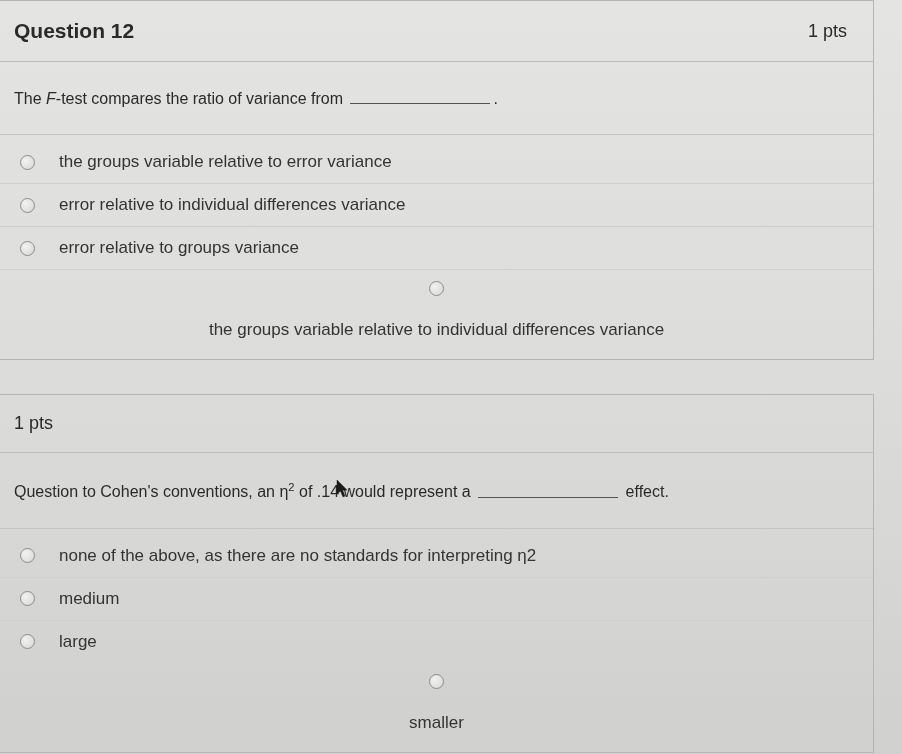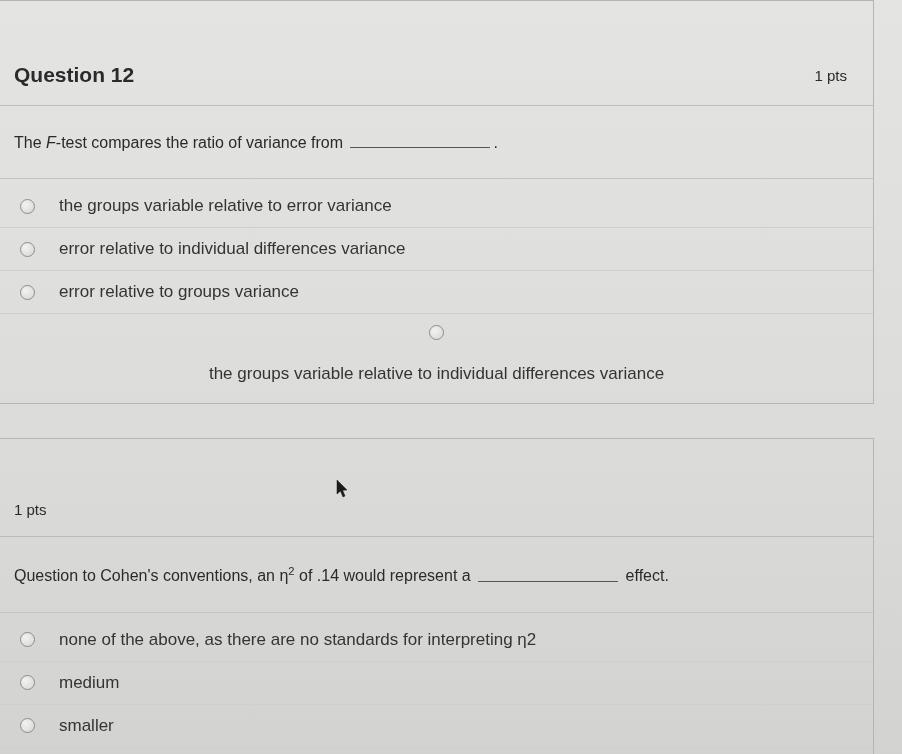--- a/index.html
+++ b/index.html
@@ -23,29 +23,28 @@
     border-left: none;
     border-right: 1px solid #b5b5b3;
     margin-bottom: 34px;
   }
   .question-header {
     display: flex;
     justify-content: space-between;
     align-items: center;
     padding: 18px 26px 18px 14px;
     border-bottom: 1px solid #bcbcba;
-    margin-top: 44px;
   }
   .question-title {
     font-size: 21px;
     font-weight: 600;
     color: #2a2a2a;
   }
   .question-pts {
-    font-size: 15px;
+    font-size: 18px;
     color: #2a2a2a;
   }
   .question-stem {
     padding: 28px 26px 26px 14px;
     font-size: 16px;
     color: #2a2a2a;
     border-bottom: 1px solid #c4c4c2;
   }
   .question-stem .blank {
     display: inline-block;
@@ -133,27 +132,27 @@
     </div>
     <div class="options">
       <div class="option-row">
         <span class="radio"></span>
         <span class="option-text">none of the above, as there are no standards for interpreting η2</span>
       </div>
       <div class="option-row">
         <span class="radio"></span>
         <span class="option-text">medium</span>
       </div>
+      <div class="option-row" style="border-bottom:none;">
+        <span class="radio"></span>
+        <span class="option-text">large</span>
+      </div>
       <div class="option-row">
         <span class="radio"></span>
         <span class="option-text">smaller</span>
-      </div>
-      <div class="option-row" style="border-bottom:none;">
-        <span class="radio"></span>
-        <span class="option-text">large</span>
       </div>
     </div>
   </div>
 
 </div>
 
 <div class="cursor">
   <svg width="14" height="20" viewBox="0 0 14 20">
     <path d="M1 1 L1 15 L4.5 12 L7 18 L9 17 L6.6 11.2 L11 11 Z" fill="#1b1b1b" stroke="#1b1b1b" stroke-width="0.5"></path>
   </svg>

